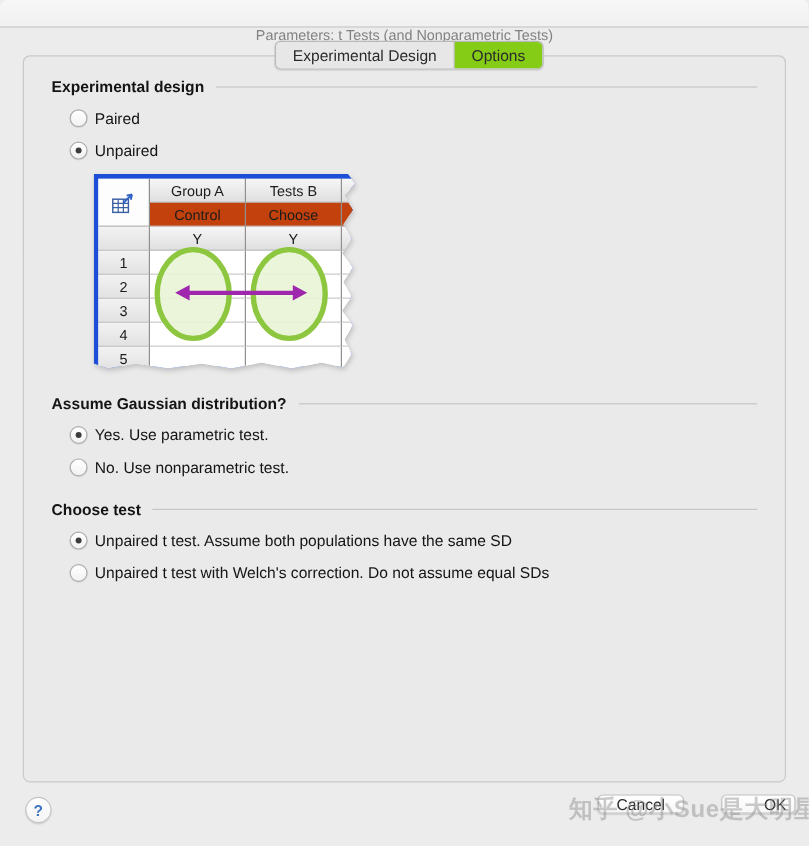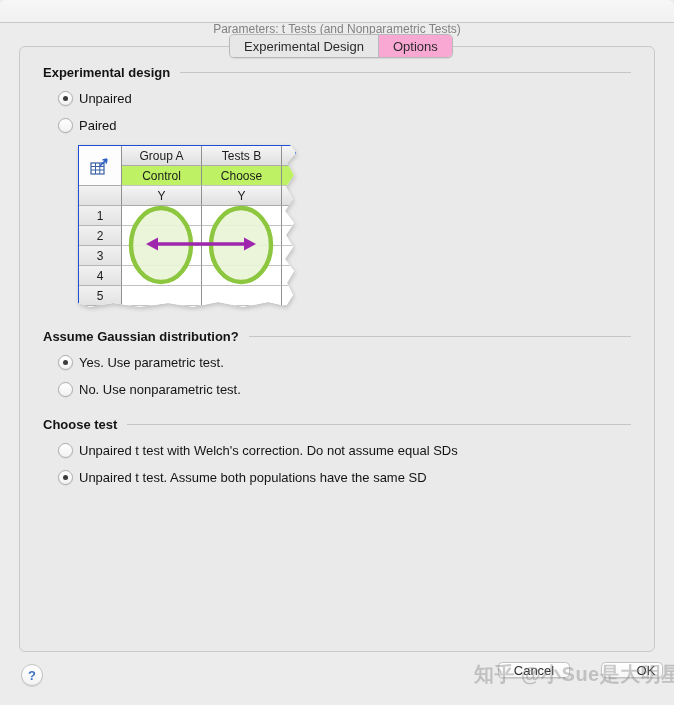--- a/index.html
+++ b/index.html
@@ -22,21 +22,21 @@
   
   .tabctl{
     position:absolute;left:229px;top:34px;height:22px;z-index:5;
     display:flex;border:1px solid #b9b9b9;border-radius:5px;
     background:#e7e7e7;box-shadow:0 0.5px 1px rgba(0,0,0,.08);
     overflow:hidden;
   }
   .seg{display:flex;align-items:center;justify-content:center;
     font-size:13px;color:#2b2b2b;padding:0 14px;cursor:default;}
   .seg.left{background:#e7e7e7;border-right:1px solid #b9b9b9;}
-  .seg.right{background:#f9a8d4;border-radius:0 4px 4px 0;}
+  .seg.right{background:#84cc16;border-radius:0 4px 4px 0;}
 
   
   .panel{
     position:absolute;left:19px;right:19px;top:46px;bottom:53px;
     background:#eaeaea;border:1px solid #c9c9c9;border-radius:6px;
     padding:18px 23px 0 23px;box-sizing:border-box;
   }
   .sect-head{display:flex;align-items:center;margin-top:0;}
   .sect-head.mt1{margin-top:20px;}
   .sect-head.mt2{margin-top:19px;}
@@ -57,30 +57,30 @@
   }
   .radio-label{font-size:13px;color:#141414;}
 
   
   .mini-table-wrap{
     margin:11px 0 0 35px;width:218px;height:164px;position:relative;
     filter:drop-shadow(1px 2px 2px rgba(0,0,0,.18));
   }
   .mini-table{
     position:absolute;inset:0;background:#fff;
-    border:1px solid #1d4ed8;box-sizing:border-box;
+    border:4px solid #1d4ed8;box-sizing:border-box;
     display:grid;
     grid-template-columns:43px 80px 80px 13px;
     grid-template-rows:repeat(8,20px);
     clip-path:polygon(0 0,212px 0,218px 8px,209px 18px,216px 30px,208px 42px,215px 54px,207px 66px,216px 78px,208px 90px,215px 102px,207px 114px,216px 126px,209px 138px,215px 150px,208px 161px,190px 157px,165px 162px,140px 157px,115px 162px,90px 158px,62px 162px,35px 158px,12px 162px,0 158px);
   }
   .cell{
     font-size:12px;color:#1c1c1c;display:flex;align-items:center;justify-content:center;
     border-right:1px solid #8f8f8f;border-bottom:1px solid #c2c2c2;box-sizing:border-box;
-    background:#bef264;
+    background:#c2410c;
   }
   .cell.hdr{background:linear-gradient(#f6f6f6,#dfdfdf);border-bottom:1px solid #ababab;}
   .cell.rowhdr{background:linear-gradient(#f2f2f2,#e2e2e2);border-bottom:1px solid #b4b4b4;}
   .cell.corner{grid-row:1 / span 2;background:#fdfdfd;border-bottom:1px solid #ababab;}
   .cell.blank{background:#fff;}
   .cell.noright{border-right:none;}
 
   .tbl-overlay{position:absolute;left:0;top:0;pointer-events:none;}
 
   
@@ -123,26 +123,26 @@
     <div class="seg right">Options</div>
   </div>
 
   <div class="panel">
 
     <div class="sect-head">
       <span class="sect-title">Experimental design</span>
       <span class="sect-rule"></span>
     </div>
     <div class="radio-row">
+      <span class="radio"></span>
+      <span class="radio-label">Paired</span>
+    </div>
+    <div class="radio-row">
       <span class="radio checked"></span>
       <span class="radio-label">Unpaired</span>
-    </div>
-    <div class="radio-row">
-      <span class="radio"></span>
-      <span class="radio-label">Paired</span>
     </div>
 
     <div class="mini-table-wrap">
       <div class="mini-table">
 
         <div class="cell corner">
           <svg width="22" height="20" viewBox="0 0 22 20">
             <rect x="2" y="7" width="13" height="11" fill="#ffffff" stroke="#3a5fa5" stroke-width="1.2"></rect>
             <line x1="2" y1="10.5" x2="15" y2="10.5" stroke="#3a5fa5" stroke-width="1"></line>
             <line x1="2" y1="14" x2="15" y2="14" stroke="#3a5fa5" stroke-width="1"></line>
@@ -205,26 +205,26 @@
     <div class="radio-row">
       <span class="radio"></span>
       <span class="radio-label">No. Use nonparametric test.</span>
     </div>
 
     <div class="sect-head mt2">
       <span class="sect-title">Choose test</span>
       <span class="sect-rule"></span>
     </div>
     <div class="radio-row">
+      <span class="radio checked"></span>
+      <span class="radio-label">Unpaired t test. Assume both populations have the same SD</span>
+    </div>
+    <div class="radio-row">
       <span class="radio"></span>
       <span class="radio-label">Unpaired t test with Welch's correction. Do not assume equal SDs</span>
-    </div>
-    <div class="radio-row">
-      <span class="radio checked"></span>
-      <span class="radio-label">Unpaired t test. Assume both populations have the same SD</span>
     </div>
 
   </div>
 
   <div class="footer">
     <div class="help-btn">?</div>
     <div class="btn btn-cancel">Cancel</div>
     <div class="btn btn-ok">OK</div>
   </div>
 

